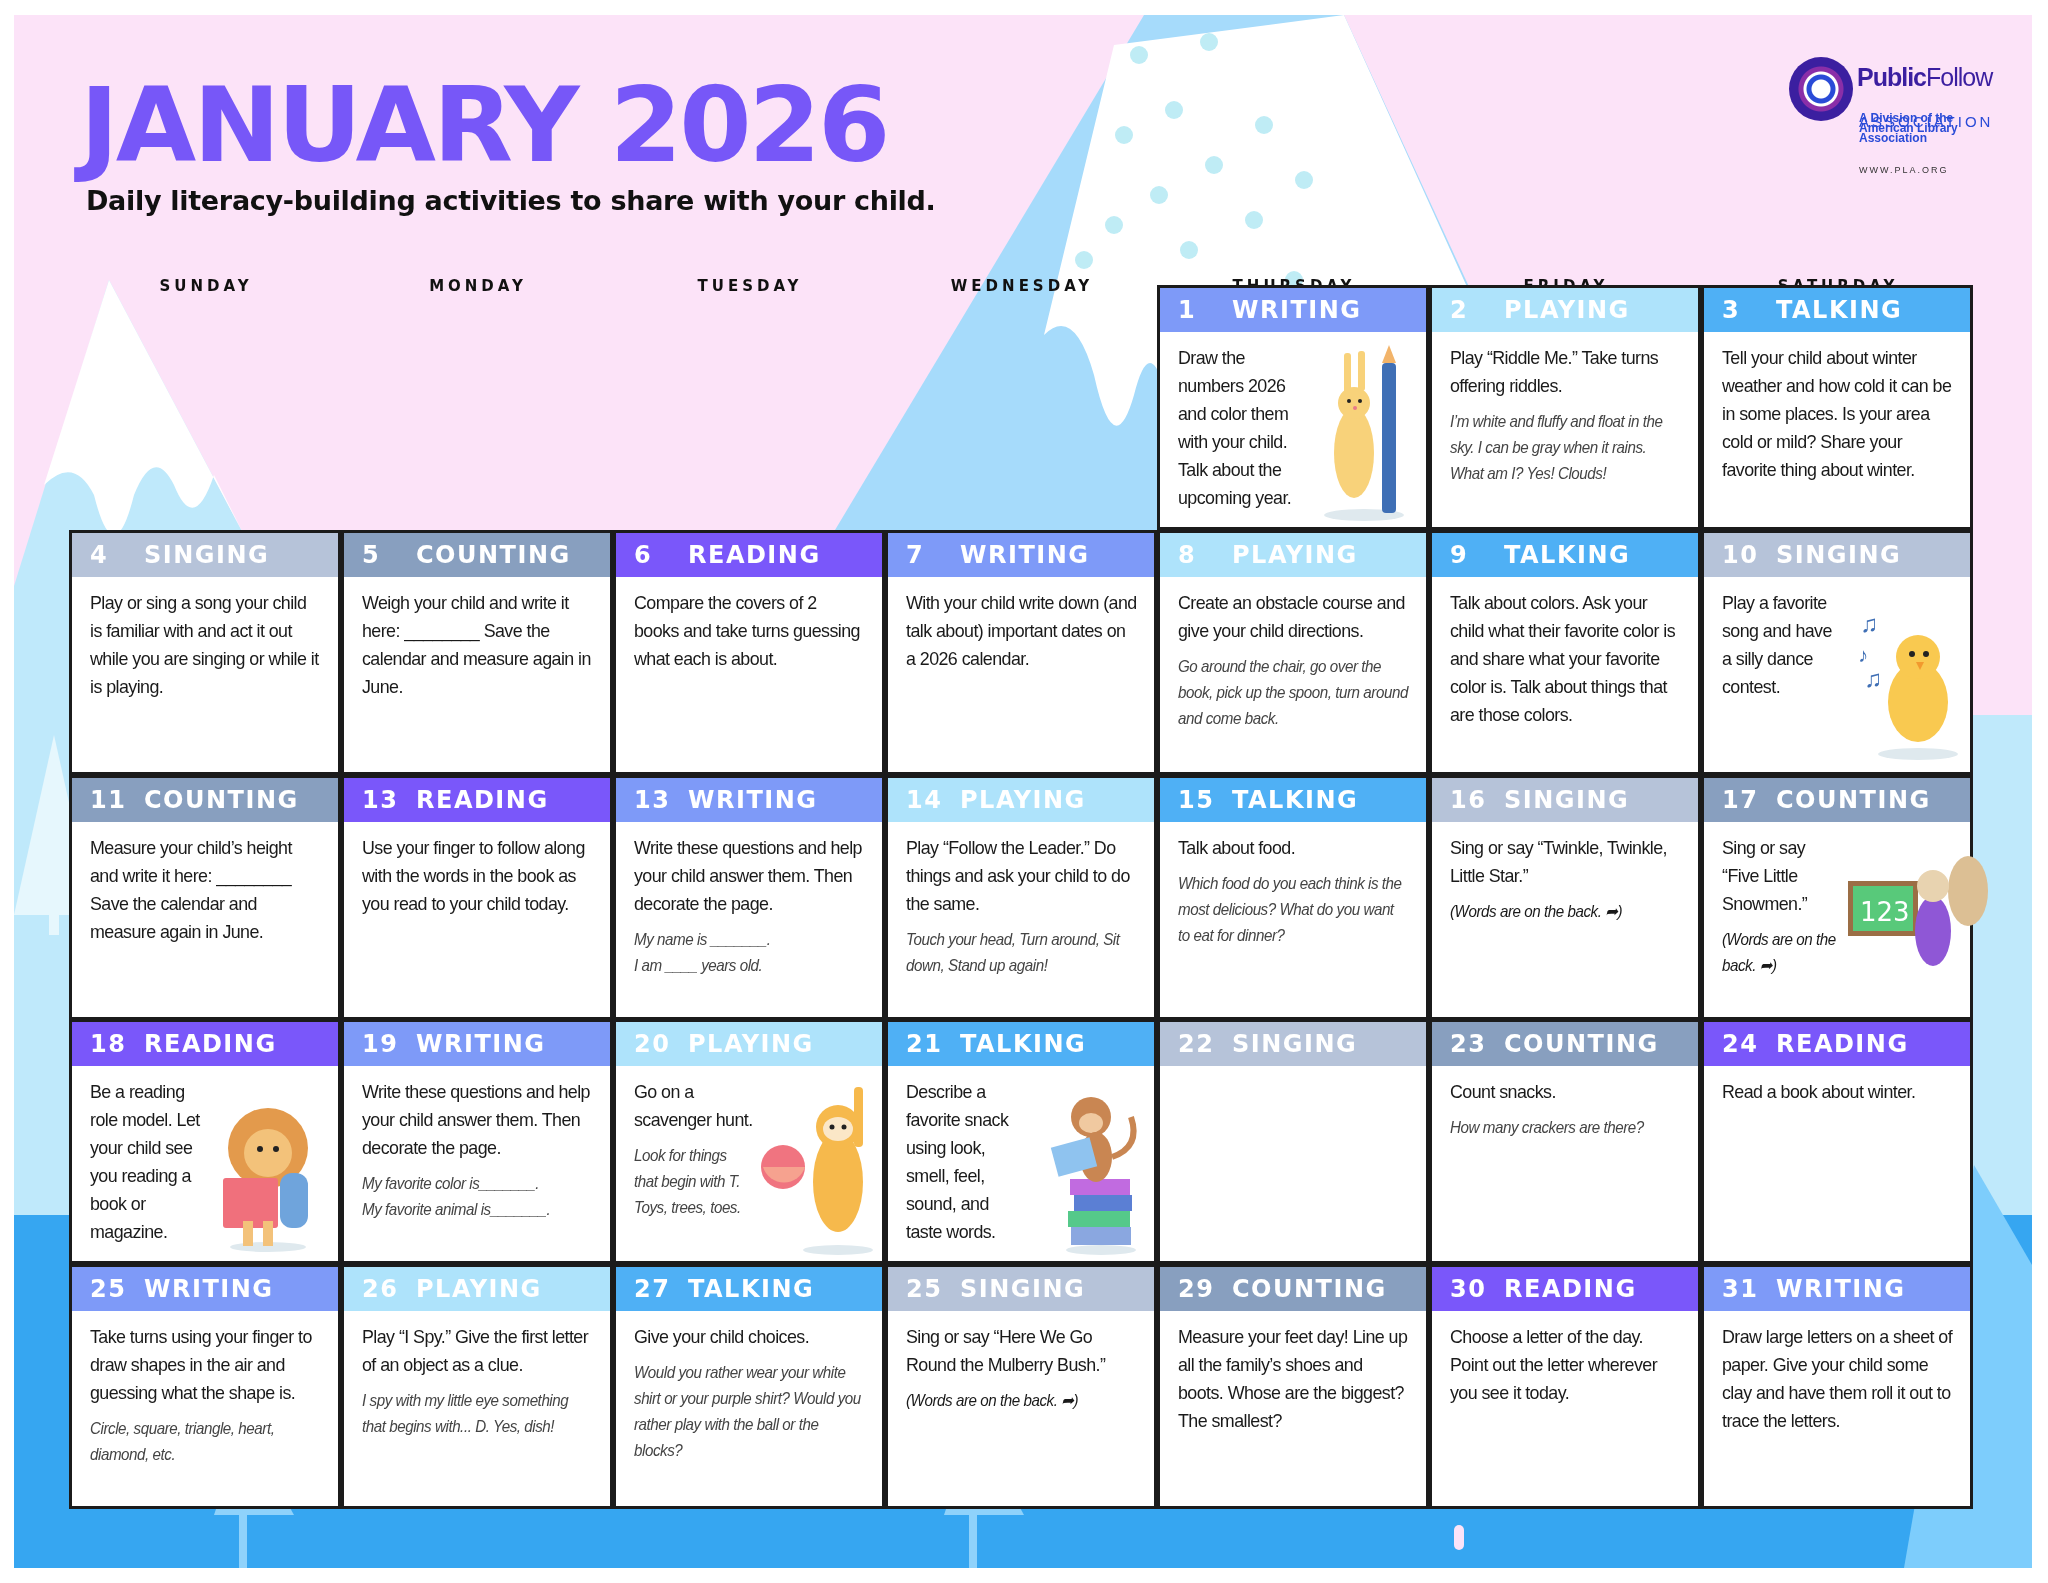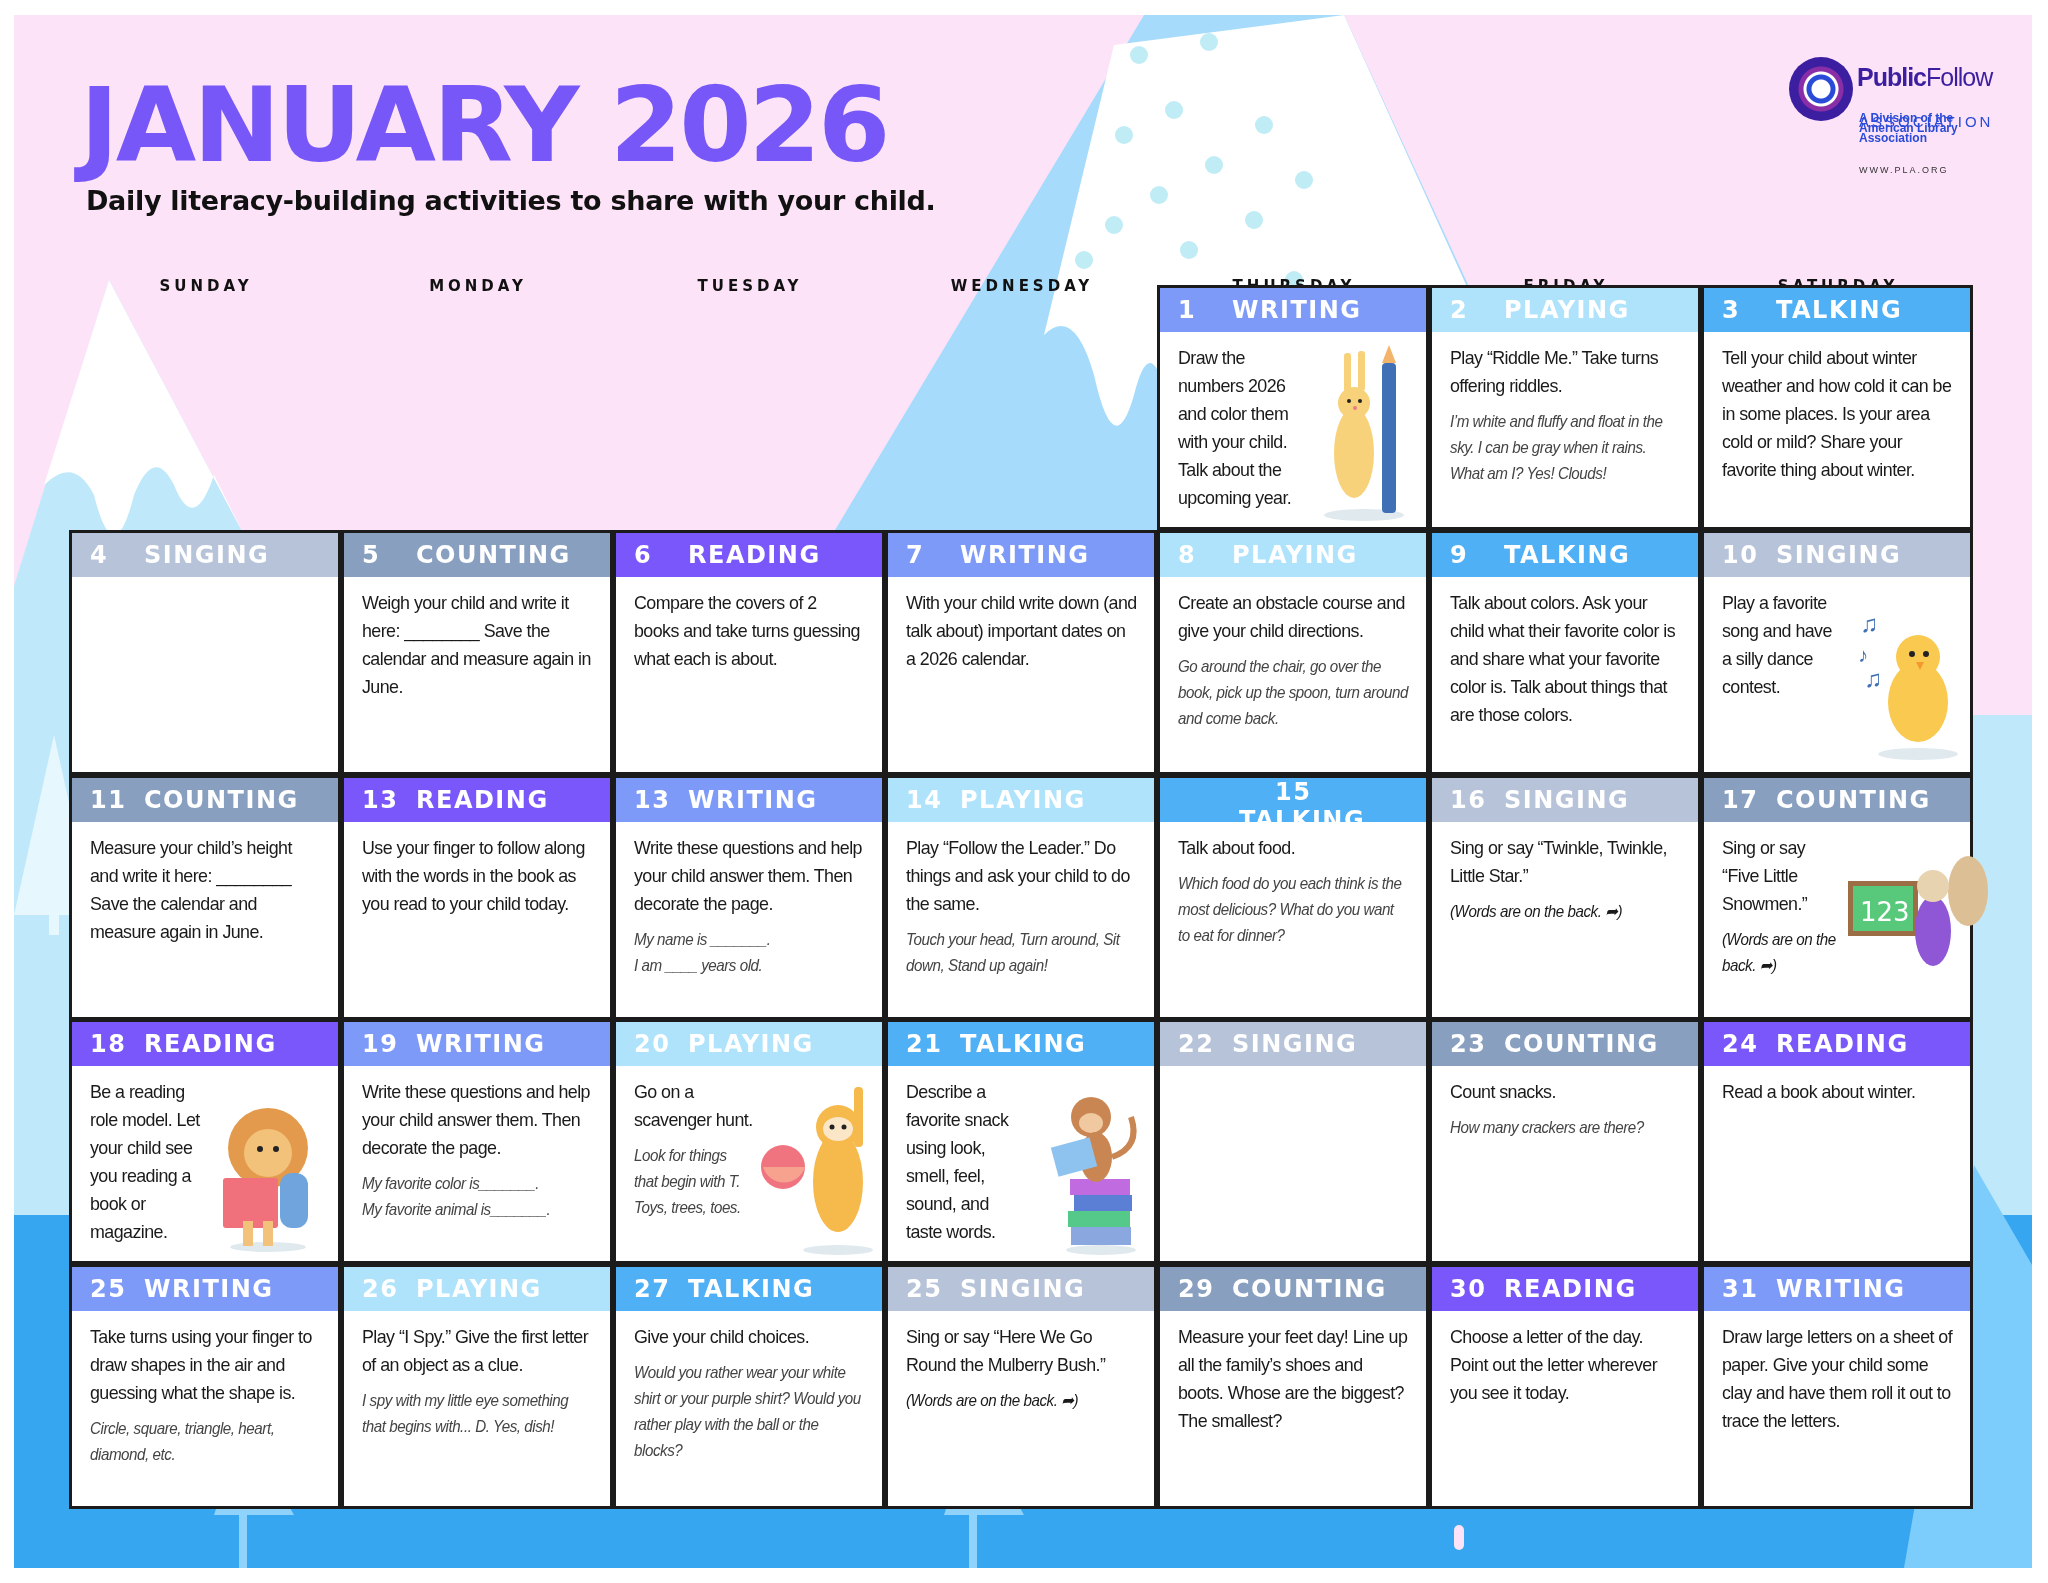--- a/index.html
+++ b/index.html
@@ -139,20 +139,23 @@
         </div>
         <div class="cell-body">
           <div class="main-text">Tell your child about winter weather and how cold it can be in some places. Is your area cold or mild? Share your favorite thing about winter.</div>
         </div>
       </div>
       <div class="cell" style="left: 56px; top: 516px;">
         <div class="cell-head" style="background: rgb(182, 195, 217);">
           <span class="num">4</span>
           <span>SINGING</span>
         </div>
+        <div class="cell-body">
+          <div class="main-text">Play or sing a song your child is familiar with and act it out while you are singing or while it is playing.</div>
+        </div>
       </div>
       <div class="cell" style="left: 328px; top: 516px;">
         <div class="cell-head" style="background: rgb(136, 159, 191);">
           <span class="num">5</span>
           <span>COUNTING</span>
         </div>
         <div class="cell-body">
           <div class="main-text">Weigh your child and write it here: ________ Save the calendar and measure again in June.</div>
         </div>
       </div>
@@ -246,21 +249,21 @@
         <div class="cell-head" style="background: rgb(174, 227, 251);">
           <span class="num">14</span>
           <span>PLAYING</span>
         </div>
         <div class="cell-body">
           <div class="main-text">Play “Follow the Leader.” Do things and ask your child to do the same.</div>
           <div class="sub-text" style="white-space: pre-line;">Touch your head, Turn around, Sit down, Stand up again!</div>
         </div>
       </div>
       <div class="cell" style="left: 1144px; top: 761px;">
-        <div class="cell-head" style="background: rgb(79, 176, 245); flex-direction: column;">
+        <div class="cell-head" style="background: rgb(79, 176, 245);">
           <span class="num">15</span>
           <span>TALKING</span>
         </div>
         <div class="cell-body">
           <div class="main-text">Talk about food.</div>
           <div class="sub-text" style="white-space: pre-line;">Which food do you each think is the most delicious? What do you want to eat for dinner?</div>
         </div>
       </div>
       <div class="cell" style="left: 1416px; top: 761px;">
         <div class="cell-head" style="background: rgb(182, 195, 217);">

